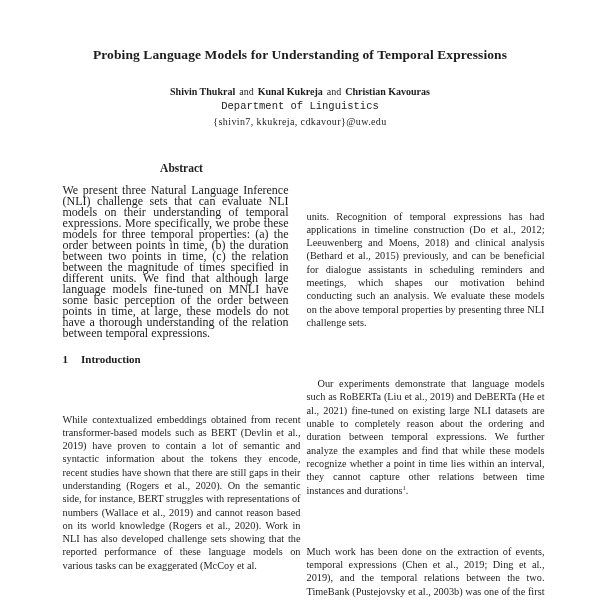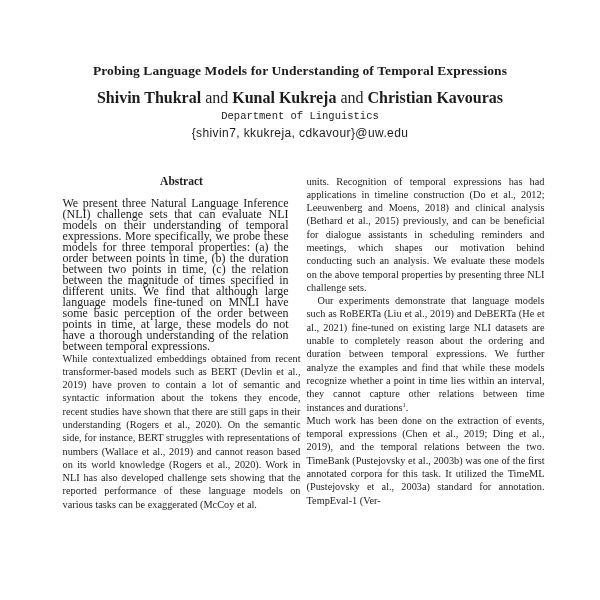--- a/index.html
+++ b/index.html
@@ -7,29 +7,29 @@
   body { background: #ffffff; }
   .page {
     position: relative;
     width: 600px;
     height: 600px;
     background: #ffffff;
     overflow: hidden;
     font-family: "Liberation Serif", serif;
     color: #1c1c1c;
   }
-  .header { text-align: center; padding-top: 63px; }
+  .header { text-align: center; padding-top: 47px; }
   .title { font-size: 13.5px; font-weight: bold; letter-spacing: 0.1px; }
-  .authors { margin-top: 10px; font-size: 16px; }
+  .authors { margin-top: 23px; font-size: 10px; }
   .author-name { font-weight: bold; }
   .author-sep { font-weight: normal; padding: 0 4px; }
   .affil { font-size: 10.5px; margin-top: 2.5px; font-family: Liberation Mono, monospace; }
   .email {
-    font-family: Liberation Sans, sans-serif;
-    font-size: 12px;
+    font-family: Liberation Serif, serif;
+    font-size: 10px;
     margin-top: 4px;
     letter-spacing: 0.4px;
   }
   .columns {
     display: flex;
     padding-left: 62px;
     padding-right: 55px;
     margin-top: 35px;
     gap: 6px;
     justify-content: center;
@@ -51,20 +51,21 @@
     font-weight: bold;
     font-size: 11px;
     margin-top: 14px;
     margin-bottom: 10px;
   }
   .section-heading .sec-num { display: inline-block; margin-right: 13px; }
   .para {
     font-size: 10.3px;
     line-height: 13.3px;
     text-align: justify;
+    margin-top: 48px;
   }
   .para.indent { text-indent: 11px; }
   .para sup { font-size: 6.5px; line-height: 0; }
 </style>
 </head>
 <body>
 
 <div class="page">
 
   <div class="header">
@@ -74,20 +75,23 @@
     </div>
     <div class="affil">Department of Linguistics</div>
     <div class="email">{shivin7, kkukreja, cdkavour}@uw.edu</div>
   </div>
 
   <div class="columns">
 
     <div class="col">
       <div class="abstract-heading">Abstract</div>
       <div class="abstract-body">We present three Natural Language Inference (NLI) challenge sets that can evaluate NLI models on their understanding of temporal expressions. More specifically, we probe these models for three temporal properties: (a) the order between points in time, (b) the duration between two points in time, (c) the relation between the magnitude of times specified in different units. We find that although large language models fine-tuned on MNLI have some basic perception of the order between points in time, at large, these models do not have a thorough understanding of the relation between temporal expressions.</div>
+      <div class="section-heading">
+        <span class="sec-num">1</span><span>Introduction</span>
+      </div>
       <div class="para">While contextualized embeddings obtained from recent transformer-based models such as BERT (Devlin et al., 2019) have proven to contain a lot of semantic and syntactic information about the tokens they encode, recent studies have shown that there are still gaps in their understanding (Rogers et al., 2020). On the semantic side, for instance, BERT struggles with representations of numbers (Wallace et al., 2019) and cannot reason based on its world knowledge (Rogers et al., 2020). Work in NLI has also developed challenge sets showing that the reported performance of these language models on various tasks can be exaggerated (McCoy et al.</div>
     </div>
 
     <div class="col">
       <div class="para">units. Recognition of temporal expressions has had applications in timeline construction (Do et al., 2012; Leeuwenberg and Moens, 2018) and clinical analysis (Bethard et al., 2015) previously, and can be beneficial for dialogue assistants in scheduling reminders and meetings, which shapes our motivation behind conducting such an analysis. We evaluate these models on the above temporal properties by presenting three NLI challenge sets.</div>
       <div class="para indent"><span>Our experiments demonstrate that language models such as RoBERTa (Liu et al., 2019) and DeBERTa (He et al., 2021) fine-tuned on existing large NLI datasets are unable to completely reason about the ordering and duration between temporal expressions. We further analyze the examples and find that while these models recognize whether a point in time lies within an interval, they cannot capture other relations between time instances and durations</span><sup>1</sup><span>.</span></div>
       <div class="para">Much work has been done on the extraction of events, temporal expressions (Chen et al., 2019; Ding et al., 2019), and the temporal relations between the two. TimeBank (Pustejovsky et al., 2003b) was one of the first annotated corpora for this task. It utilized the TimeML (Pustejovsky et al., 2003a) standard for annotation. TempEval-1 (Ver-</div>
     </div>
 
   </div>

